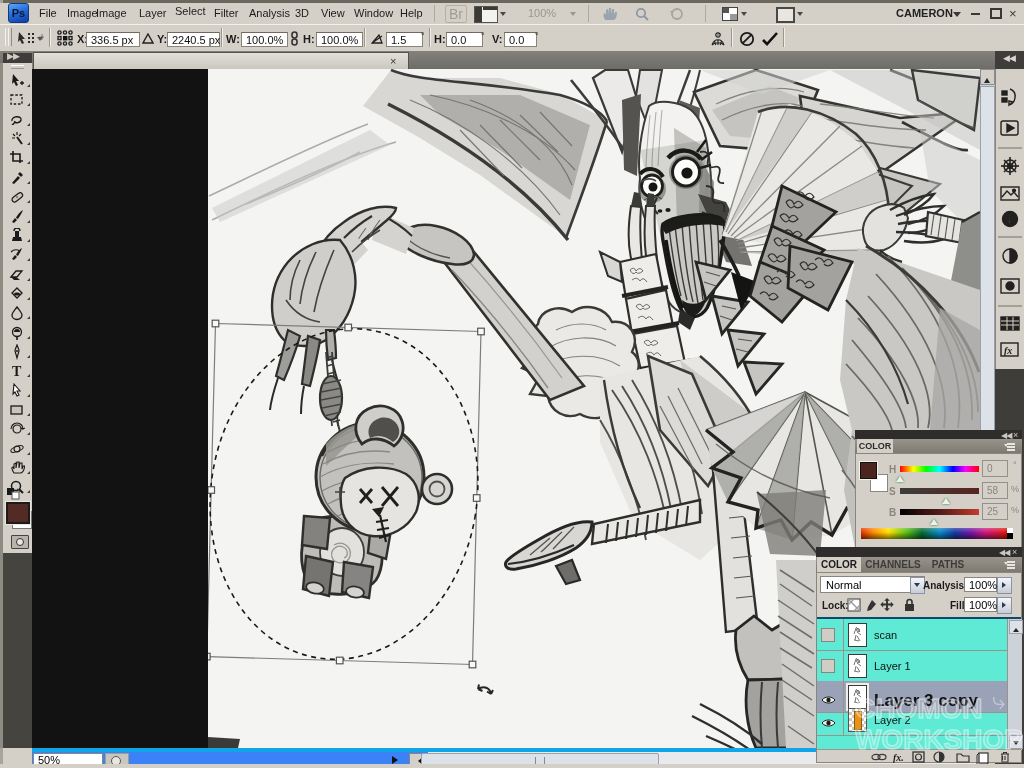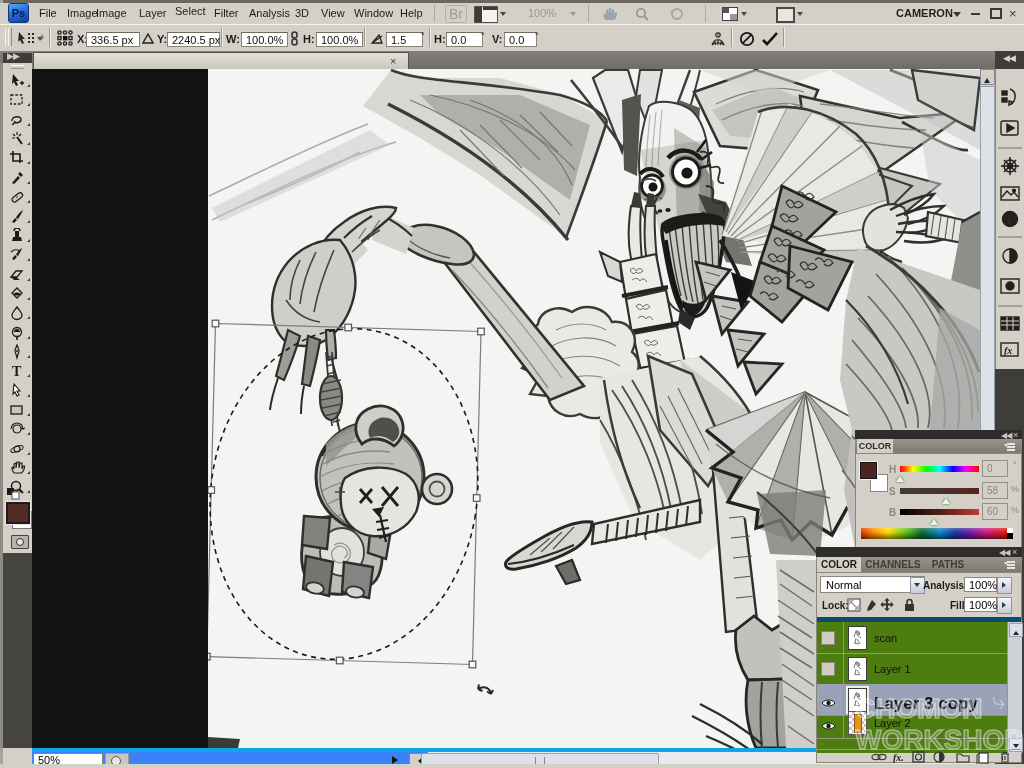--- a/index.html
+++ b/index.html
@@ -825,21 +825,21 @@
 
     <div class="abs" style="left:33px;top:32px;font-size:10px;color:#8a867e;font-weight:bold">S</div>
     <div class="abs" style="left:44px;top:34px;width:79px;height:6px;background:linear-gradient(90deg,#3d3d3d,#59241e)"></div>
     <div class="abs" style="left:86px;top:40px;width:0;height:0;border:4px solid transparent;border-bottom:6px solid #e8f4e8;filter:drop-shadow(0 0 1px #2a6a2a)"></div>
     <div class="abs" style="left:126px;top:28px;width:26px;height:17px;border:1px solid #94908a;font-size:10px;color:#8a867e;padding:2px 8px 0 4px;box-sizing:border-box">58</div>
     <div class="deg" style="left:155px;top:30px;color:#8a867e">%</div>
 
     <div class="abs" style="left:33px;top:53px;font-size:10px;color:#8a867e;font-weight:bold">B</div>
     <div class="abs" style="left:44px;top:55px;width:79px;height:6px;background:linear-gradient(90deg,#000,#5a201a 55%,#c43a30)"></div>
     <div class="abs" style="left:74px;top:61px;width:0;height:0;border:4px solid transparent;border-bottom:6px solid #e8f4e8;filter:drop-shadow(0 0 1px #2a6a2a)"></div>
-    <div class="abs" style="left:126px;top:49px;width:26px;height:17px;border:1px solid #94908a;font-size:10px;color:#8a867e;padding:2px 0 0 4px;box-sizing:border-box">60</div>
+    <div class="abs" style="left:126px;top:49px;width:26px;height:17px;border:1px solid #94908a;font-size:10px;color:#8a867e;padding:2px 0 0 4px;box-sizing:border-box">25</div>
     <div class="deg" style="left:155px;top:51px;color:#8a867e">%</div>
 
     <div class="abs" style="left:5px;top:74px;width:152px;height:11px;background:linear-gradient(180deg,rgba(255,255,255,.25),rgba(0,0,0,0) 40%,rgba(0,0,0,.55)),linear-gradient(90deg,#e03000,#ff8800 8%,#ffe000 18%,#58c018 30%,#0a6a30 40%,#0888c8 52%,#1838a0 62%,#7018a8 72%,#d01880 82%,#e01818 94%,#c00000)"></div>
     <div class="abs" style="left:151px;top:74px;width:6px;height:5.5px;background:#fff"></div>
     <div class="abs" style="left:151px;top:79px;width:6px;height:6px;background:#000"></div>
   </div>
 </div>
 
 <div class="abs" style="left:816px;top:547px;width:206px;height:216px" id="layerspanel">
   <div class="abs" style="left:0;top:0;width:206px;height:10px;background:#2e2d2b"></div>
@@ -871,21 +871,21 @@
       <path d="M40 2 l3 3 h-2 v3 h3 v-2 l3 3 l-3 3 v-2 h-3 v3 h2 l-3 3 l-3 -3 h2 v-3 h-3 v2 l-3 -3 l3 -3 v2 h3 v-3 h-2 z" fill="#333" transform="translate(2,-1) scale(.95)"></path>
       <rect x="58" y="7" width="9" height="7" fill="#333"></rect>
         <path d="M60 7 v-2 a2.5 2.5 0 0 1 5 0 v2" fill="none" stroke="#333" stroke-width="1.6"></path>
     </svg>
     <div class="abs" style="left:133px;top:27px;font-size:10px;font-weight:bold;color:#1a1a1a">Fill:</div>
     <div class="abs" style="left:147px;top:24px;width:33px;height:15px;background:#fff;border:1px solid #8a867e;font-size:11px;padding:1px 0 0 4px;box-sizing:border-box">100%</div>
     <div class="abs" style="left:180px;top:24px;width:13px;height:15px;background:linear-gradient(#f4f6fa,#c6ccd8);border:1px solid #8a93a4">
       <div class="abs" style="left:4px;top:4px;width:0;height:0;border:3px solid transparent;border-left:4px solid #2a3a55"></div>
     </div>
 
-    <div class="abs" style="left:0;top:44px;width:204px;height:131px;background:#4d7c0f;border-top:5px solid #0c4a6e" id="layerlist">
+    <div class="abs" style="left:0;top:44px;width:204px;height:131px;background:#5eead4;border-top:2px solid #0c4a6e" id="layerlist">
         <div class="abs" style="left:0;top:0px;width:190px;height:31px;border-bottom:1px solid #98948c">
           <div class="abs" style="left:4px;top:9px;width:12px;height:12px;border:1px solid #8a867e;background:#d0cdc5"></div>
           <div class="abs" style="left:0;top:0;width:26px;height:31px;border-right:1px solid #98948c"></div>
           <div class="abs" style="left:31px;top:4px;border:1px solid #3a3a3a;width:17px;height:22px"><svg width="17" height="22" viewBox="0 0 17 22" style="background:#fff">
               <path d="M7 3 l4 5 m-4 -4 l-2 6 m3 -2 l4 3 m-5 0 l-1 5 m2 -4 l3 5 m-6 -1 l5 1" stroke="#555" stroke-width="0.8" fill="none"></path>
               <circle cx="9" cy="6" r="1.5" fill="none" stroke="#444" stroke-width=".7"></circle>
             </svg></div>
           <div class="abs" style="left:57px;top:10px;font-size:11px;color:#111">scan</div>
         </div>
         <div class="abs" style="left:0;top:31px;width:190px;height:31px;border-bottom:1px solid #98948c">

